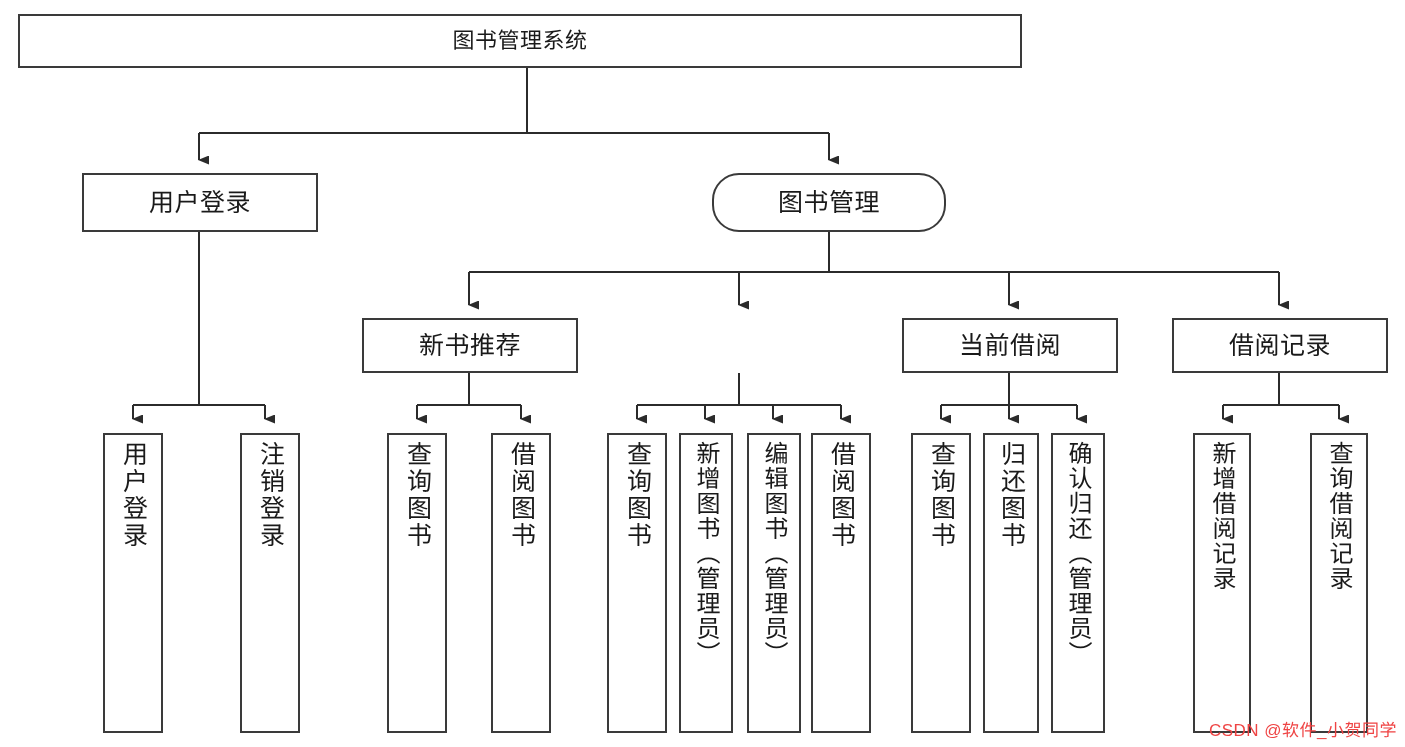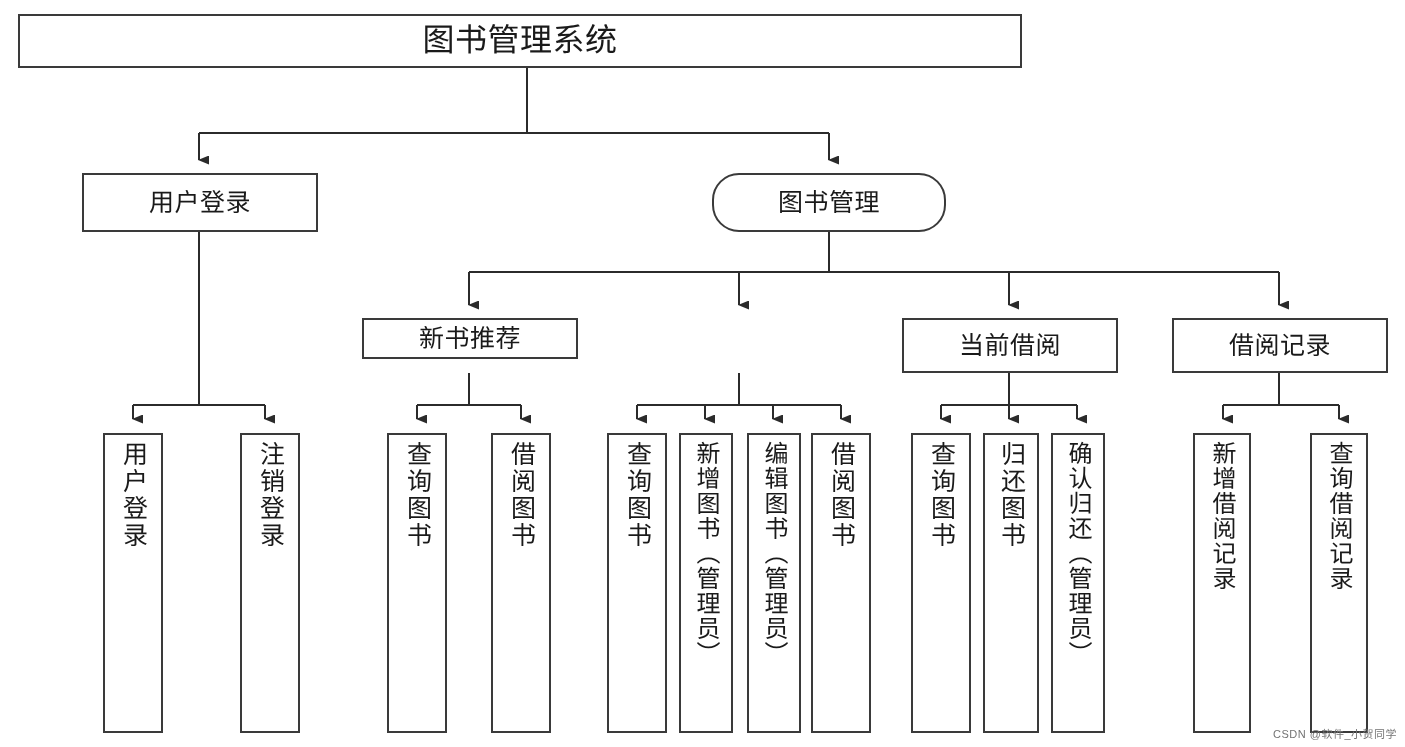--- a/index.html
+++ b/index.html
@@ -41,21 +41,21 @@
     text-align: center;
     line-height: 1.18;
     letter-spacing: 0.5px;
   }
   
   .node.horiz .node-label {
     writing-mode: horizontal-tb;
     font-size: 25px;
   }
   .node.root .node-label {
-    font-size: 32px;
+    font-size: 22px;
   }
   
   .node.vert {
     align-items: flex-start;
     justify-content: center;
     padding-top: 6px;
   }
   .node.vert .node-label {
     writing-mode: vertical-rl;
     text-orientation: upright;
@@ -65,22 +65,22 @@
     white-space: nowrap;
   }
   .node.vert.tall .node-label {
     font-size: 24px;
     letter-spacing: 1px;
   }
   #watermark {
     position: absolute;
     right: 8px;
     bottom: 6px;
-    font-size: 11px;
-    color: #737373;
+    font-size: 17px;
+    color: #ef4444;
     white-space: nowrap;
     letter-spacing: 0.5px;
   }
 </style>
 </head>
 <body>
 
 <div id="diagram-root">
 
   <svg id="edge-layer" viewBox="0 0 1405 747" width="1405" height="747" xmlns="http://www.w3.org/2000/svg">
@@ -139,21 +139,21 @@
     <span class="node-label">图书管理系统</span>
   </div>
 
   <div class="node horiz" style="left:82px; top:173px; width:236px; height:59px;">
     <span class="node-label">用户登录</span>
   </div>
   <div class="node horiz" style="left:712px; top:173px; width:234px; height:59px;border-radius:27px;">
     <span class="node-label">图书管理</span>
   </div>
 
-  <div class="node horiz" style="left:362px; top:318px; width:216px; height:41px;">
+  <div class="node horiz" style="left:362px; top:318px; width:216px; height:55px;">
     <span class="node-label">新书推荐</span>
   </div>
   <div class="node horiz" style="left:1172px; top:318px; width:216px; height:55px;">
     <span class="node-label">借阅记录</span>
   </div>
   <div class="node horiz" style="left:902px; top:318px; width:216px; height:55px;">
     <span class="node-label">当前借阅</span>
   </div>
 
   <div class="node vert" style="left:103px; top:433px; width:60px; height:300px;">

